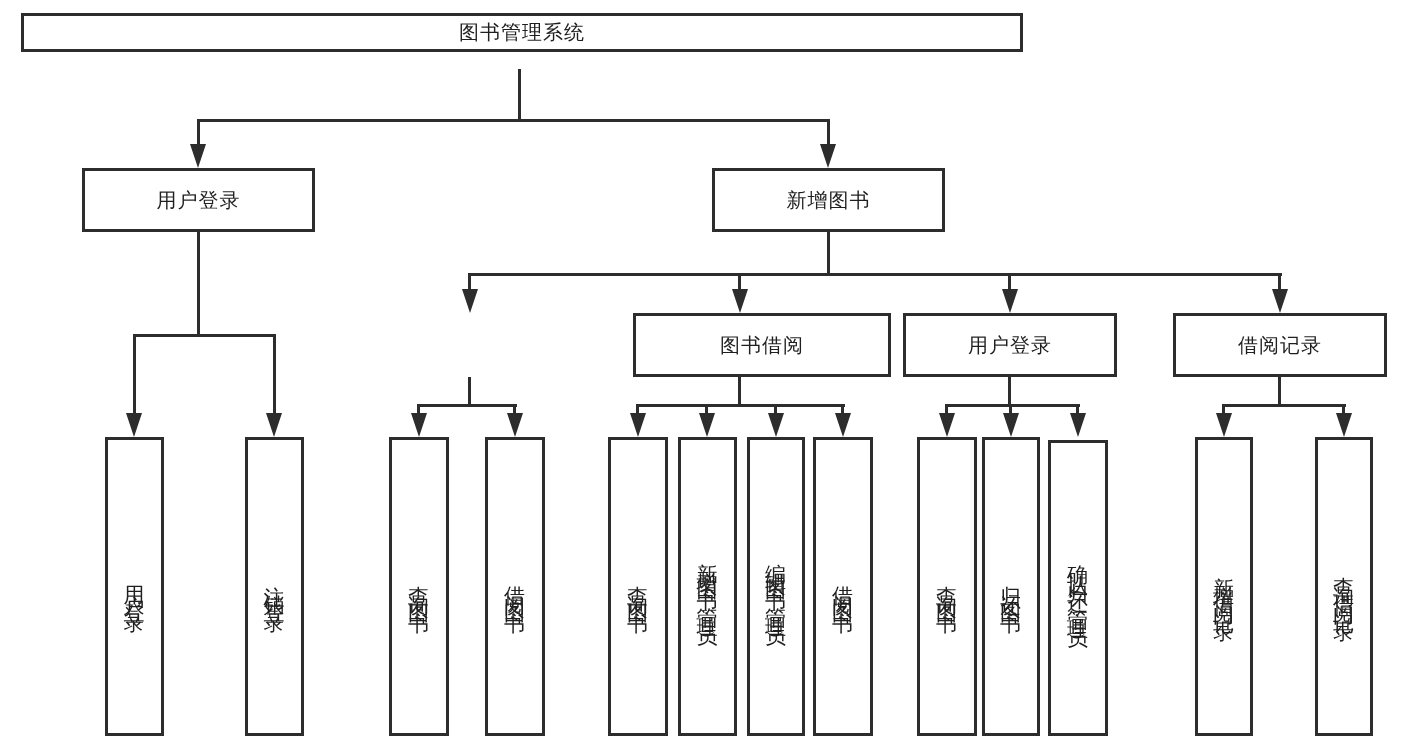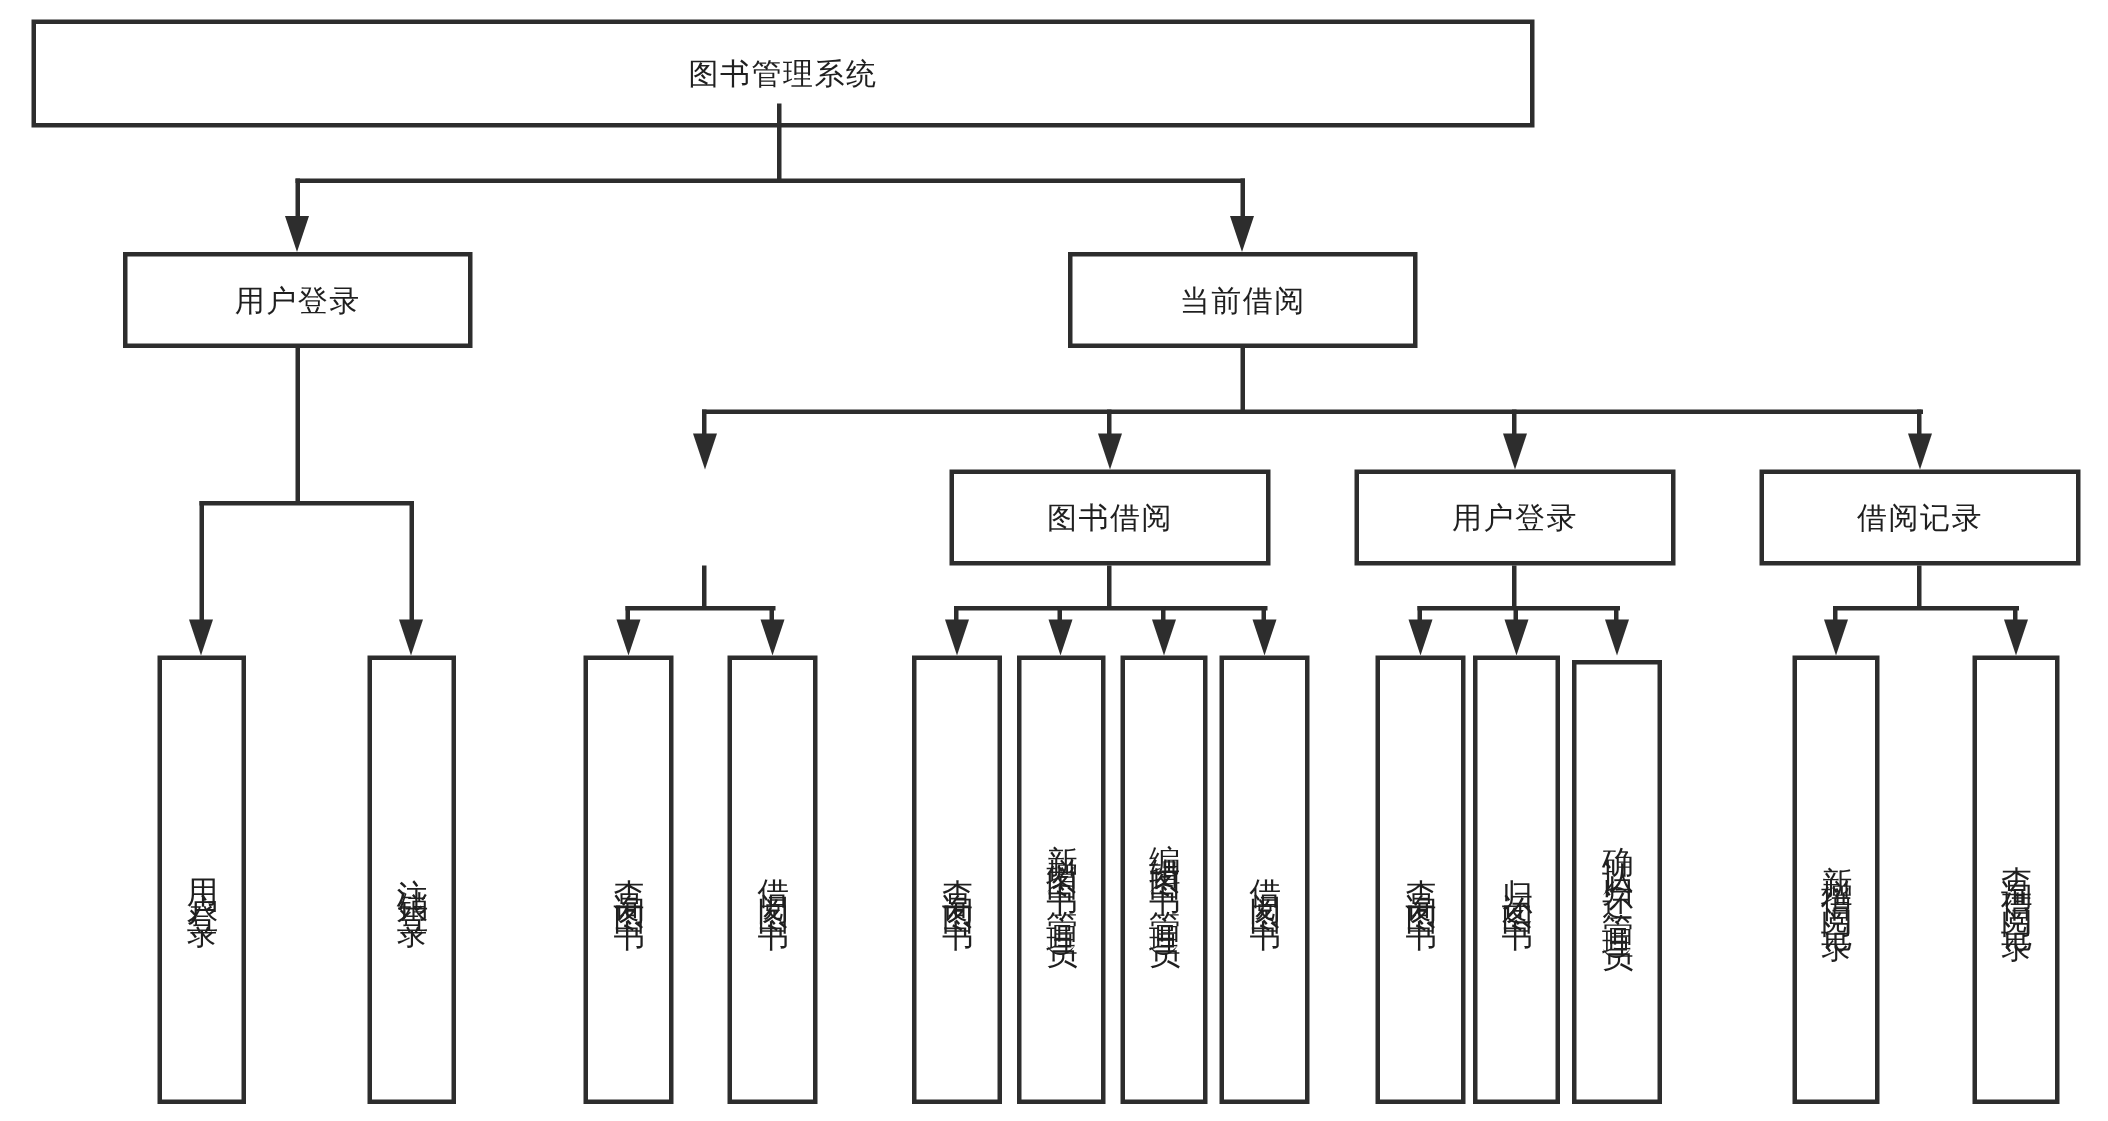--- a/index.html
+++ b/index.html
@@ -29,57 +29,57 @@
     position:absolute; left:1185px; top:719px;
     font-size:20px; color:#a9a9a9; white-space:nowrap;
     text-shadow:1px 1px 0 #e8e8e8;
   }
 </style>
 </head>
 <body>
 
 <div id="stage">
 
-  <div class="box" style="left:21px; top:13px; width:1002px; height:72px;">
+  <div class="box" style="left:21px; top:13px; width:1002px; height:39px;">
     <span class="hlabel">图书管理系统</span>
   </div>
 
   <div class="vl" style="left:518px; top:69px; height:52px;"></div>
   <div class="hl" style="left:197px; top:119px; width:633px;"></div>
   <div class="vl" style="left:197px; top:119px; height:28px;"></div>
   <div class="arr" style="left:190px; top:144px;"></div>
   <div class="vl" style="left:827px; top:119px; height:28px;"></div>
   <div class="arr" style="left:820px; top:144px;"></div>
 
   <div class="box" style="left:82px; top:168px; width:233px; height:64px;">
     <span class="hlabel">用户登录</span>
   </div>
   <div class="box" style="left:712px; top:168px; width:233px; height:64px;">
-    <span class="hlabel">当前借阅</span>
+    <span class="hlabel">新增图书</span>
   </div>
 
   <div class="vl" style="left:197px; top:232px; height:103px;"></div>
   <div class="hl" style="left:133px; top:334px; width:143px;"></div>
   <div class="vl" style="left:133px; top:334px; height:80px;"></div>
   <div class="arr" style="left:126px; top:413px;"></div>
   <div class="vl" style="left:273px; top:334px; height:80px;"></div>
   <div class="arr" style="left:266px; top:413px;"></div>
 
   <div class="vl" style="left:827px; top:232px; height:43px;"></div>
   <div class="hl" style="left:468px; top:273px; width:814px;"></div>
   <div class="vl" style="left:468px; top:273px; height:18px;"></div>
   <div class="arr" style="left:462px; top:289px;"></div>
   <div class="vl" style="left:738px; top:273px; height:18px;"></div>
   <div class="arr" style="left:732px; top:289px;"></div>
   <div class="vl" style="left:1008px; top:273px; height:18px;"></div>
   <div class="arr" style="left:1002px; top:289px;"></div>
   <div class="vl" style="left:1278px; top:273px; height:18px;"></div>
   <div class="arr" style="left:1272px; top:289px;"></div>
 
-  <div class="box" style="left:633px; top:313px; width:214px; height:64px;text-align:center;">
+  <div class="box" style="left:633px; top:313px; width:258px; height:64px;text-align:center;">
     <span class="hlabel">图书借阅</span>
   </div>
   <div class="box" style="left:903px; top:313px; width:214px; height:64px;">
     <span class="hlabel">用户登录</span>
   </div>
   <div class="box" style="left:1173px; top:313px; width:214px; height:64px;">
     <span class="hlabel">借阅记录</span>
   </div>
 
   <div class="vl" style="left:468px; top:377px; height:29px;"></div>

